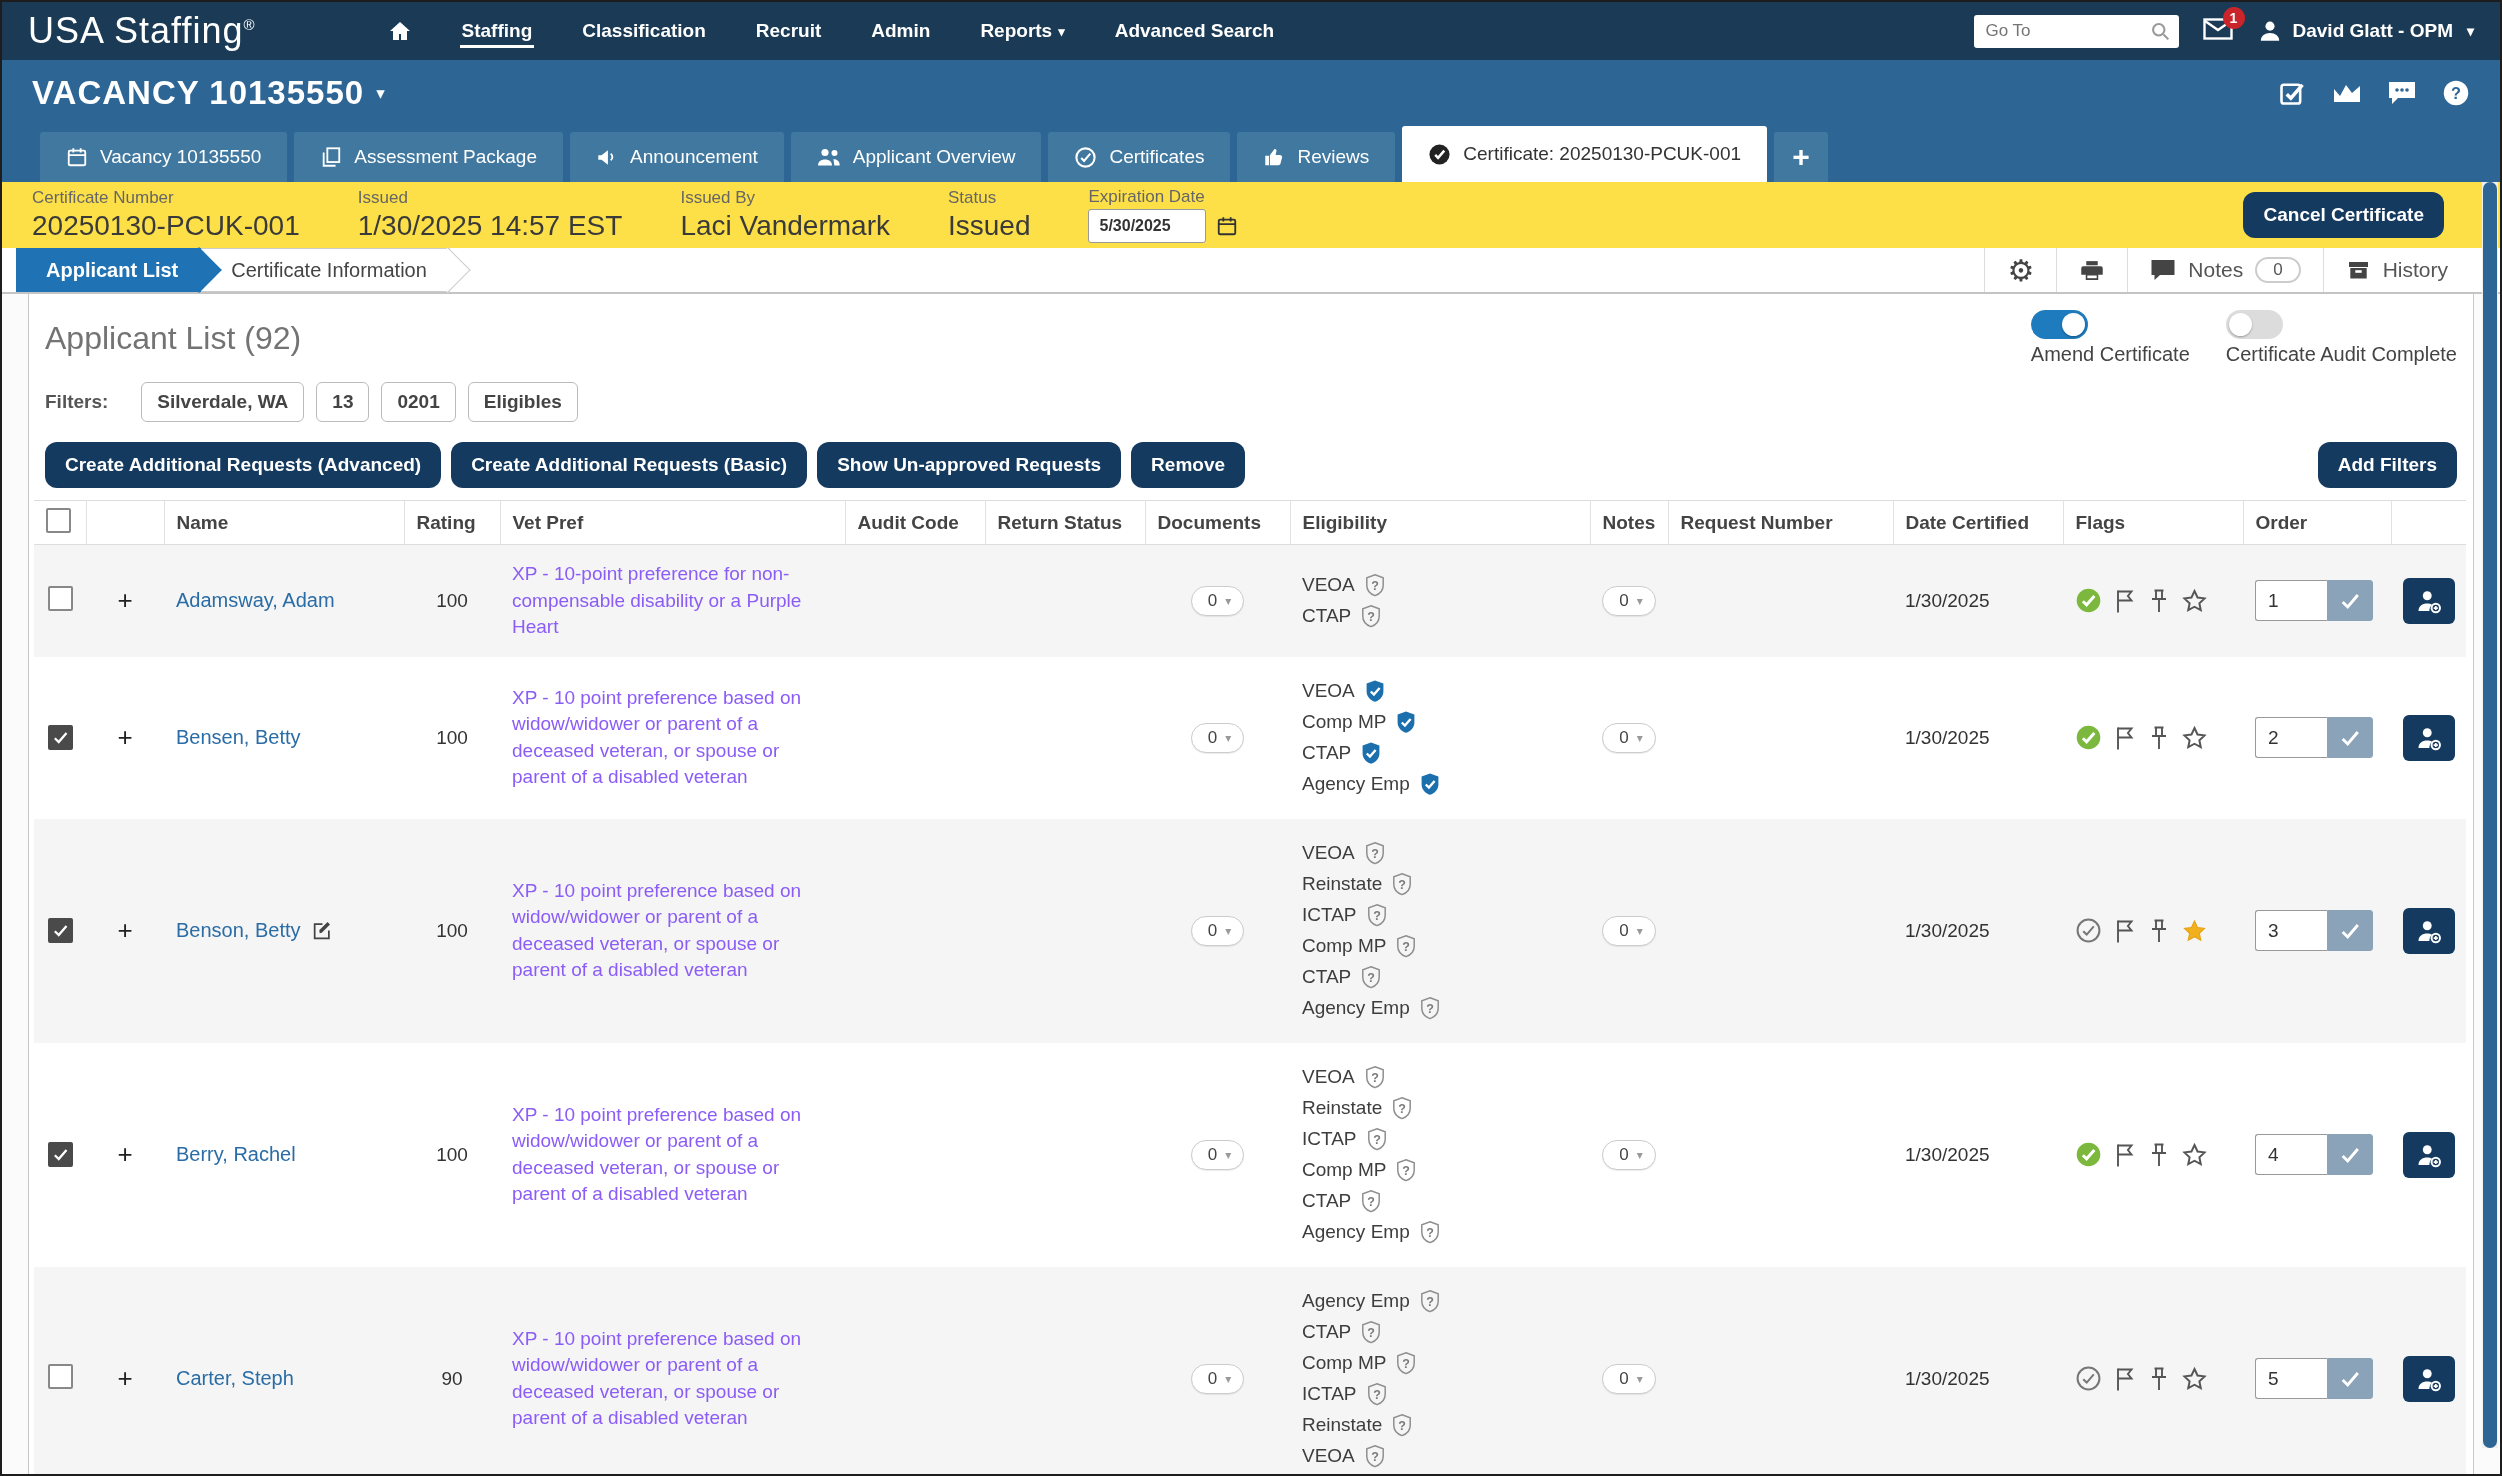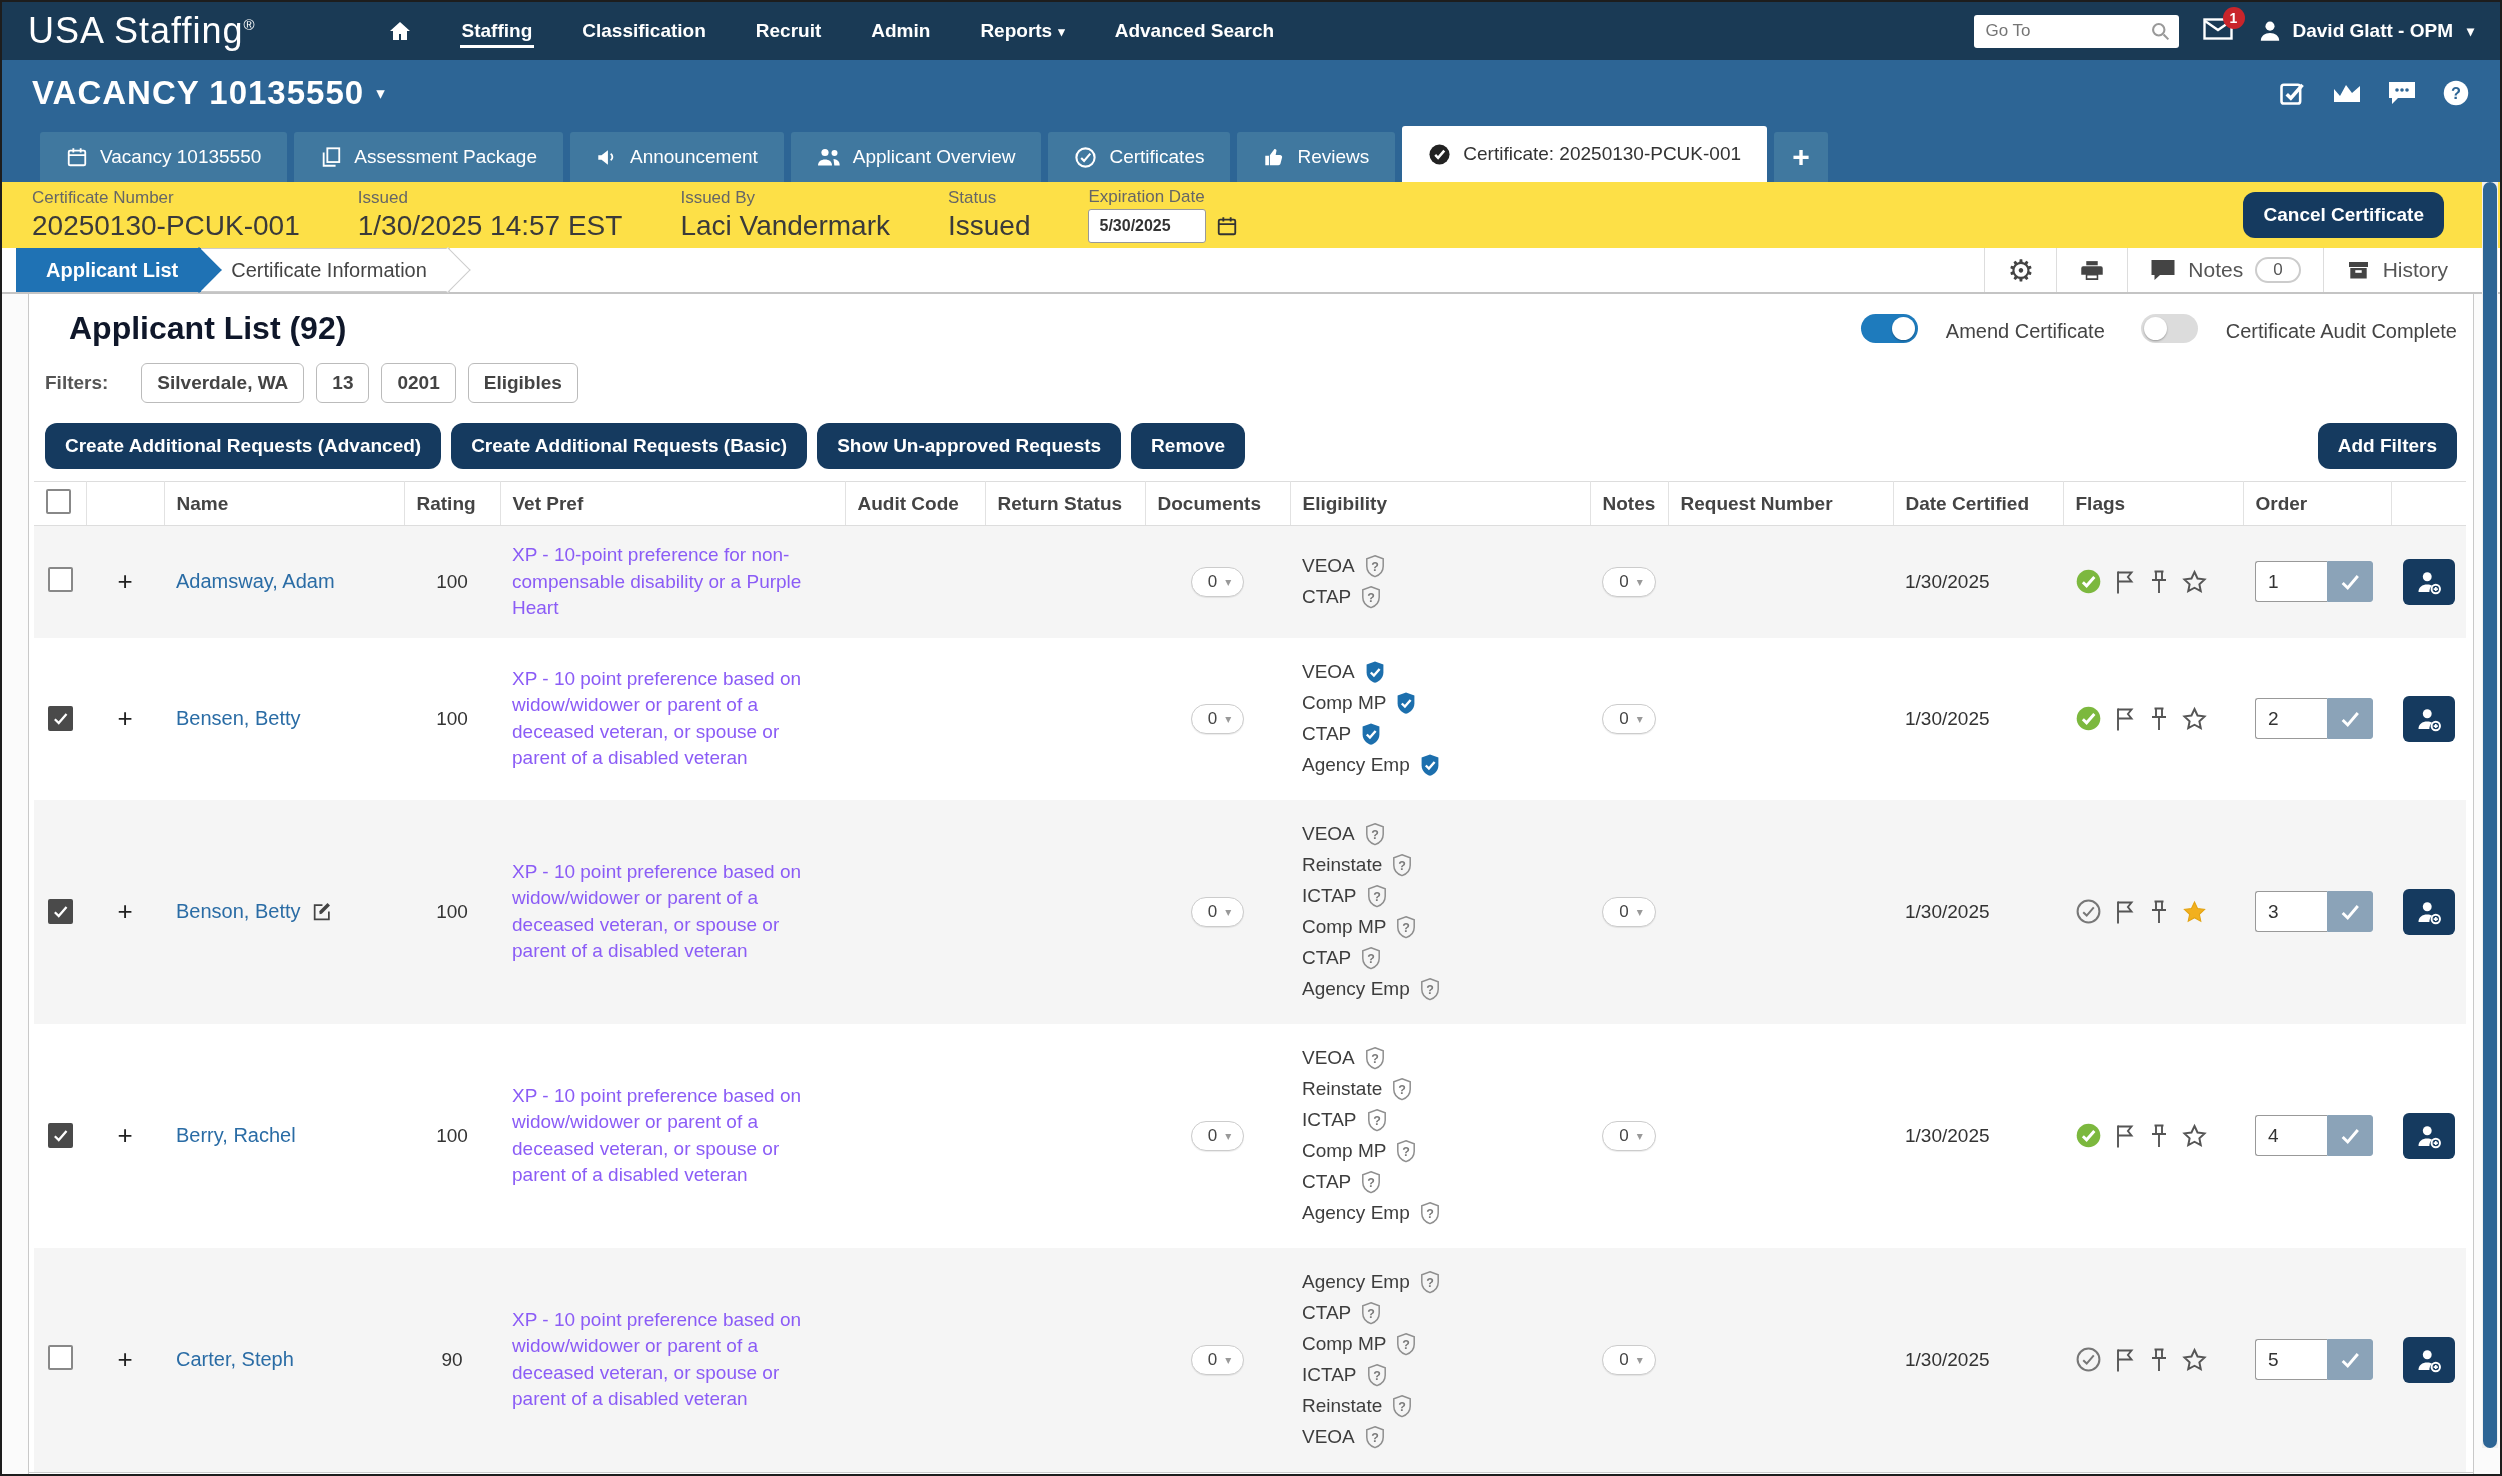--- a/index.html
+++ b/index.html
@@ -65,23 +65,23 @@
   .crumb.active:after{border-color:var(--c-crumb);}
   .subtools{margin-left:auto; display:flex; align-items:center; height:44px; margin-right:30px;}
   .tool{display:flex; align-items:center; gap:12px; padding:0 22px; height:44px; border-left:1px solid #ddd; color:#555; font-size:21px; cursor:pointer;}
   .tool .icon{color:#444;}
   .tool .pill{border:2px solid #ccc; border-radius:16px; padding:1px 16px; font-size:17px; color:#555;}
   .tool .gear-glyph{font-size:30px; color:#444; font-family:"DejaVu Sans",sans-serif;}
 
   
   .panel{margin:0 26px; background:#fff; border-left:1px solid #c9c9c9; border-right:1px solid #c9c9c9; border-bottom:1px solid #c9c9c9;}
   .title-row{display:flex; align-items:center; padding:16px 16px 8px 16px;}
-  .page-title{font-size:32px; color:#0f172a; font-weight:700;margin-left:24px;}
+  .page-title{font-size:32px; color:#737373; font-weight:400;}
   .toggles{margin-left:auto; display:flex; align-items:center; gap:36px;}
-  .toggle-group{display:flex; align-items:flex-end; gap:28px; font-size:20px; color:#444;}
+  .toggle-group{display:flex; align-items:flex-start; gap:4px; font-size:20px; color:#444;flex-direction:column;}
   .switch{width:57px; height:29px; border-radius:15px; position:relative; cursor:pointer;}
   .switch.on{background:var(--c-accent);}
   .switch.off{background:#dcdcdc;}
   .switch .knob{width:23px; height:23px; background:#fff; border-radius:50%; position:absolute; top:3px; box-shadow:0 1px 2px rgba(0,0,0,.3);}
   .switch.on .knob{right:3px;}
   .switch.off .knob{left:3px;}
 
   .filters-row{display:flex; align-items:center; gap:12px; padding:8px 16px 14px 16px;}
   .filters-label{font-size:19px; font-weight:bold; color:#555;}
   .filter-pill{border:1px solid #bbb; border-radius:6px; padding:8px 15px; font-size:19px; font-weight:bold; color:#444; background:#fff; cursor:pointer; white-space:nowrap;}

